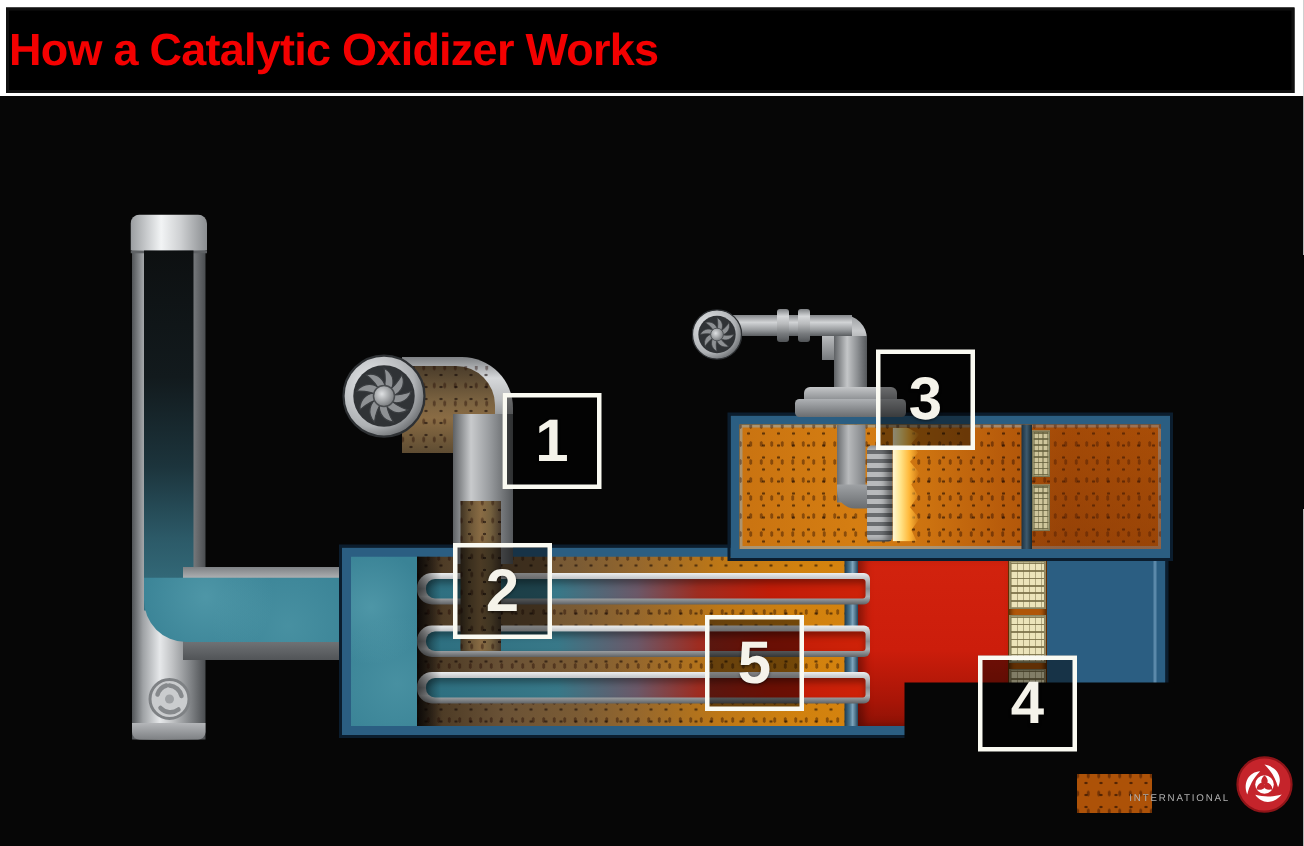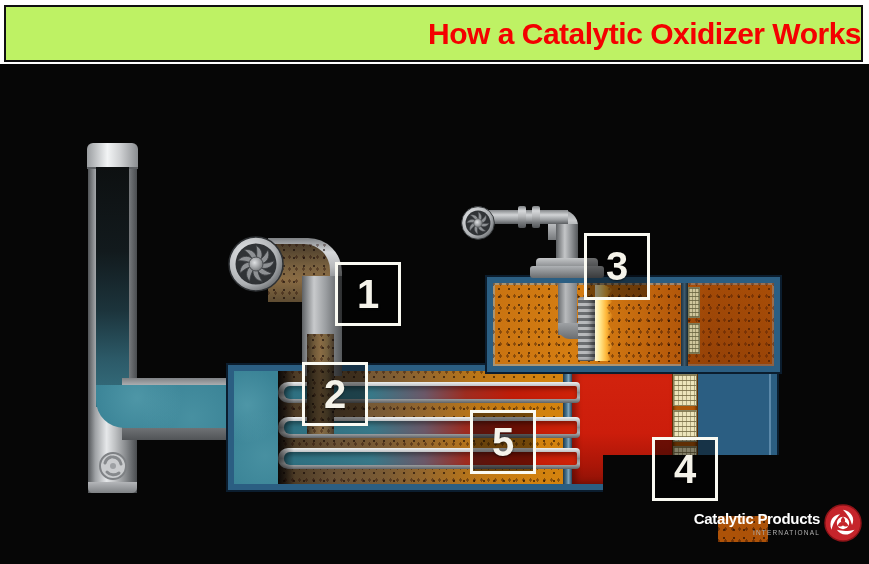--- a/index.html
+++ b/index.html
@@ -1,20 +1,20 @@
 <!DOCTYPE html>
 <html><head>
 <meta charset="utf-8">
 <style>
   html,body{margin:0;padding:0;background:#ffffff;}
   .page{position:relative;width:869px;height:564px;background:#ffffff;font-family:"Liberation Sans",sans-serif;overflow:hidden;}
   .abs{position:absolute;}
 
   
-  .title-bar{position:absolute;left:4px;top:5px;width:855px;height:53px;background:#bef264;border:2px solid #101010;display:flex;align-items:center;justify-content:flex-end;}
+  .title-bar{position:absolute;left:4px;top:5px;width:855px;height:53px;background:#000000;border:2px solid #101010;display:flex;align-items:center;justify-content:flex-start;}
   .title-bar h1{margin:0;font-size:30px;font-weight:700;color:#f40000;letter-spacing:-.5px;}
 
   
   .canvas{position:absolute;left:0;top:64px;width:869px;height:500px;background:#060606;overflow:hidden;}
 
   
   .metalH{background:linear-gradient(90deg,#515457 0%,#9fa2a5 15%,#e6e8ea 38%,#c0c2c4 55%,#85888b 78%,#4a4d50 100%);}
   .metalV{background:linear-gradient(180deg,#7e8184 0%,#d6d8da 22%,#b9bbbd 45%,#777a7d 75%,#515457 100%);}
 
   
@@ -208,21 +208,20 @@
     <div class="callout" style="left:584px;top:169px;height:67px;">
         <span>3</span>
       </div>
     <div class="callout" style="left:652px;top:373px;">
         <span>4</span>
       </div>
     <div class="callout" style="left:470px;top:346px;">
         <span>5</span>
       </div>
 
-    <div class="brand-name">Catalytic Products</div>
     <div class="brand-sub">INTERNATIONAL</div>
     <svg class="abs" style="left:824px;top:440px;z-index:30;" width="38" height="38" viewBox="0 0 40 40">
       <circle cx="20" cy="20" r="19" fill="#c5242b" stroke="#8e1418" stroke-width="1.5"></circle>
       <g fill="#ffffff">
         <path d="M20 6 C29 7.5 33 15 29.5 22 C27.5 15 24.5 10.5 20 6 Z"></path>
         <path d="M20 6 C29 7.5 33 15 29.5 22 C27.5 15 24.5 10.5 20 6 Z" transform="rotate(120 20 20)"></path>
         <path d="M20 6 C29 7.5 33 15 29.5 22 C27.5 15 24.5 10.5 20 6 Z" transform="rotate(240 20 20)"></path>
       </g>
       <circle cx="20" cy="20" r="6.5" fill="#ffffff"></circle>
       <g fill="#c5242b">

